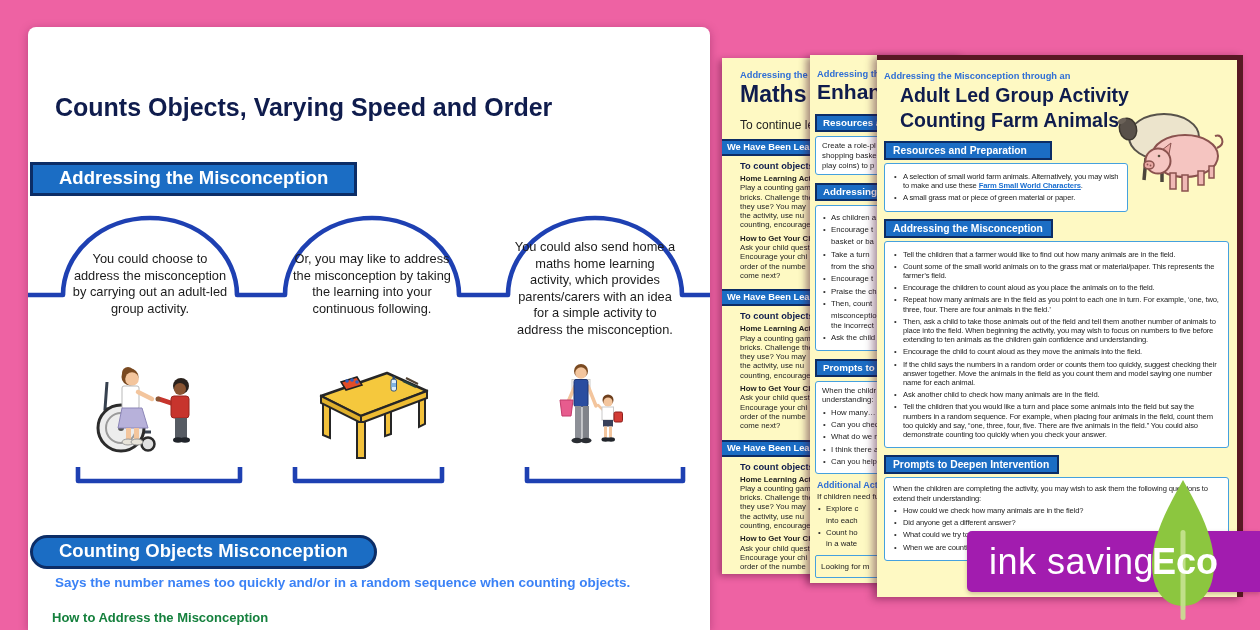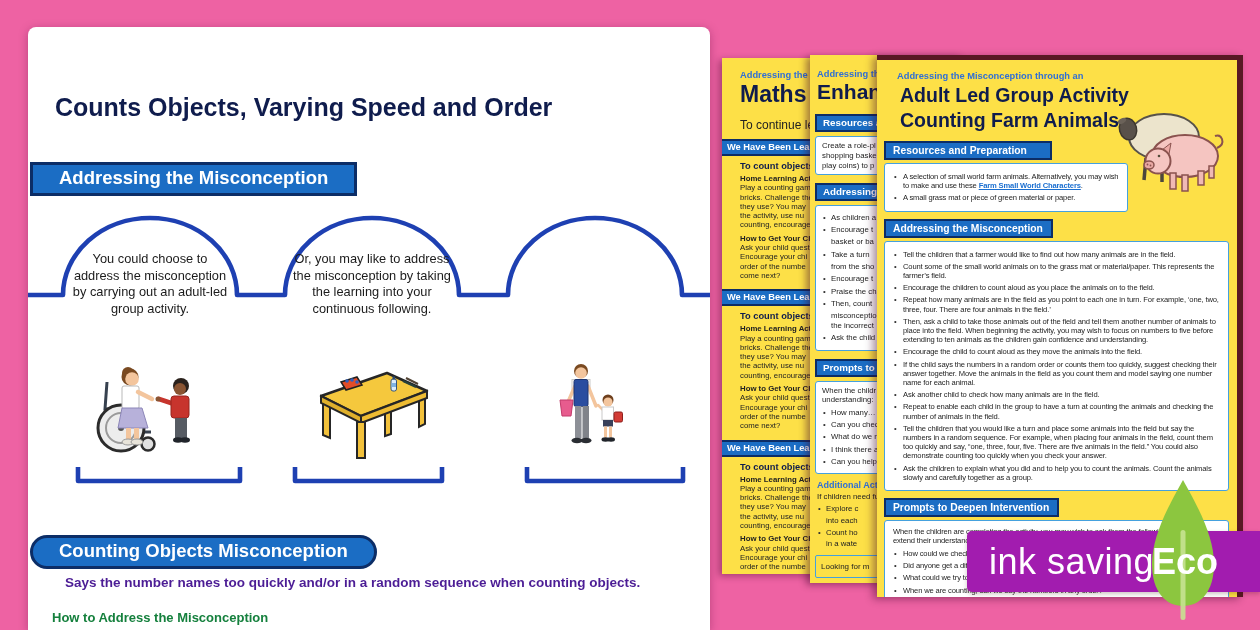--- a/index.html
+++ b/index.html
@@ -16,32 +16,32 @@
   .bar-top{top:135px;}
   .bar-bot{top:508px;border-radius:17px;}
   .arches,.brackets{position:absolute;left:0;}
   .arches{top:0;}
   .brackets{top:437px;}
   .arch-text{position:absolute;font-size:12.8px;line-height:16.6px;color:#1b1b1b;text-align:center;font-weight:500;}
   .at1{left:44px;top:224px;width:156px;}
   .at2{left:262px;top:224px;width:164px;}
   .at3{left:485px;top:212px;width:164px;}
   .ill{position:absolute;}
-  .mp-stmt{position:absolute;left:37px;top:548px;font-size:13.5px;font-weight:bold;color:#4c1d95;white-space:nowrap;}
+  .mp-stmt{position:absolute;left:27px;top:548px;font-size:13.5px;font-weight:bold;color:#3b82f6;white-space:nowrap;}
   .mp-howto{position:absolute;left:24px;top:583px;font-size:13px;font-weight:bold;color:#15803d;white-space:nowrap;}
   
-  .page{position:absolute;background:#fde047;overflow:hidden;}
+  .page{position:absolute;background:#fef9c3;overflow:hidden;}
   .pa{left:722px;top:58px;width:156px;height:516px;z-index:1;box-shadow:-3px 2px 7px rgba(60,5,40,.4);padding-top:10px;}
   .pb{left:810px;top:55px;width:154px;height:528px;z-index:2;box-shadow:-4px 2px 7px rgba(60,5,40,.45);padding-top:12px;}
   .pc{left:877px;top:55px;width:366px;height:542px;z-index:3;box-shadow:-4px 2px 8px rgba(60,5,40,.45);
       border-top:5px solid #581824;border-right:6px solid #581824;padding:11px 8px 0 7px;}
   .lbl-sm{font-weight:bold;color:#2f6fd6;white-space:nowrap;}
   .pa .lbl-sm{font-size:9.3px;margin:2px 0 1px 18px;}
   .pb .lbl-sm{font-size:9.3px;margin:2px 0 1px 7px;}
-  .pc .lbl-sm{font-size:9.3px;margin:0 0 2px 13px;}
+  .pc .lbl-sm{font-size:9.3px;margin:0 0 2px 0;}
   .pa-title{font-size:23px;font-weight:bold;color:#0f1c4d;margin:0 0 2px 18px;}
   .pb-title{font-size:21px;font-weight:bold;color:#0f1c4d;margin:0 0 8px 7px;}
   .pc-title{font-size:19.5px;font-weight:bold;color:#0f1c4d;line-height:25px;margin:0 0 7px 16px;white-space:nowrap;}
   .pa-sub{font-size:12px;color:#222;margin:10px 0 7px 18px;white-space:nowrap;}
   .bar-a{background:#1b6dc4;border-top:2px solid #0c2d66;border-bottom:2px solid #0c2d66;color:#fff;
          font-weight:bold;font-size:9.3px;padding:1px 0 2px 5px;white-space:nowrap;margin-bottom:5px;}
   .bar-sm{display:inline-block;background:#1b6dc4;border:2px solid #0c2d66;color:#fff;font-weight:bold;
           white-space:nowrap;}
   .pb .bar-sm{font-size:9.8px;padding:1px 8px 2px 6px;margin:0 0 4px 5px;min-width:146px;}
   .pc .bar-sm{font-size:10.3px;padding:2px 8px 2px 7px;margin:0 0 3px 0;min-width:168px;}
@@ -85,20 +85,21 @@
   <section class="main-page">
     <div class="mp-t2">Counts Objects, Varying Speed and Order</div>
     <div class="bar-lg bar-top">Addressing the Misconception</div>
 
     <svg class="arches" width="682" height="310" viewBox="0 0 682 310">
       <path d="M -3 268 H 35 A 87 77 0 0 1 209 268 H 257 A 87 77 0 0 1 431 268 H 480 A 87 77 0 0 1 654 268 H 685" fill="none" stroke="#1e40b2" stroke-width="4.6" stroke-linejoin="round"></path>
     </svg>
 
     <div class="arch-text at1">You could choose to address the misconception by carrying out an adult-led group activity.</div>
     <div class="arch-text at2">Or, you may like to address the misconception by taking the learning into your continuous following.</div>
+    <div class="arch-text at3">You could also send home a maths home learning activity, which provides parents/carers with an idea for a simple activity to address the misconception.</div>
 
     <svg class="ill" style="left:67px;top:335px" width="110" height="92" viewBox="0 0 110 92">
       <path d="M12 20 L10 47 H40 L46 66 M44 70 H56" fill="none" stroke="#37414f" stroke-width="3"></path>
       <circle cx="26" cy="66" r="23" fill="#ededed" stroke="#2c2c2c" stroke-width="3"></circle>
       <circle cx="26" cy="66" r="15" fill="none" stroke="#9a9a9a" stroke-width="2"></circle>
       <circle cx="26" cy="66" r="3" fill="#555"></circle>
       <circle cx="53" cy="82" r="6.5" fill="#e0e0e0" stroke="#2c2c2c" stroke-width="2.5"></circle>
       <circle cx="35" cy="15" r="8.5" fill="#7a4a21"></circle>
       <circle cx="33" cy="11" r="6" fill="#7a4a21"></circle>
       <circle cx="37" cy="17" r="6.8" fill="#f3c59d"></circle>
@@ -323,23 +324,21 @@
     <div class="bar-sm">Addressing the Misconception</div>
     <div class="box">
       <div class="cb">Tell the children that a farmer would like to find out how many animals are in the field.</div>
       <div class="cb">Count some of the small world animals on to the grass mat or material/paper. This represents the farmer’s field.</div>
       <div class="cb">Encourage the children to count aloud as you place the animals on to the field.</div>
       <div class="cb">Repeat how many animals are in the field as you point to each one in turn. For example, ‘one, two, three, four. There are four animals in the field.’</div>
       <div class="cb">Then, ask a child to take those animals out of the field and tell them another number of animals to place into the field. When beginning the activity, you may wish to focus on numbers to five before extending to ten animals as the children gain confidence and understanding.</div>
       <div class="cb">Encourage the child to count aloud as they move the animals into the field.</div>
       <div class="cb">If the child says the numbers in a random order or counts them too quickly, suggest checking their answer together. Move the animals in the field as you count them and model saying one number name for each animal.</div>
       <div class="cb">Ask another child to check how many animals are in the field.</div>
-      <div class="cb">Repeat to enable each child in the group to have a turn at counting the animals and checking the number of animals in the field.</div>
       <div class="cb">Tell the children that you would like a turn and place some animals into the field but say the numbers in a random sequence. For example, when placing four animals in the field, count them too quickly and say, “one, three, four, five. There are five animals in the field.” You could also demonstrate counting too quickly when you check your answer.</div>
-      <div class="cb">Ask the children to explain what you did and to help you to count the animals. Count the animals slowly and carefully together as a group.</div>
     </div>
 
     <div class="bar-sm">Prompts to Deepen Intervention</div>
     <div class="box">
       <div class="cintro">When the children are completing the activity, you may wish to ask them the following questions to extend their understanding:</div>
       <div class="cb">How could we check how many animals are in the field?</div>
       <div class="cb">Did anyone get a different answer?</div>
       <div class="cb">What could we try to help us count the animals?</div>
       <div class="cb">When we are counting, can we say the numbers in any order?</div>
     </div>

